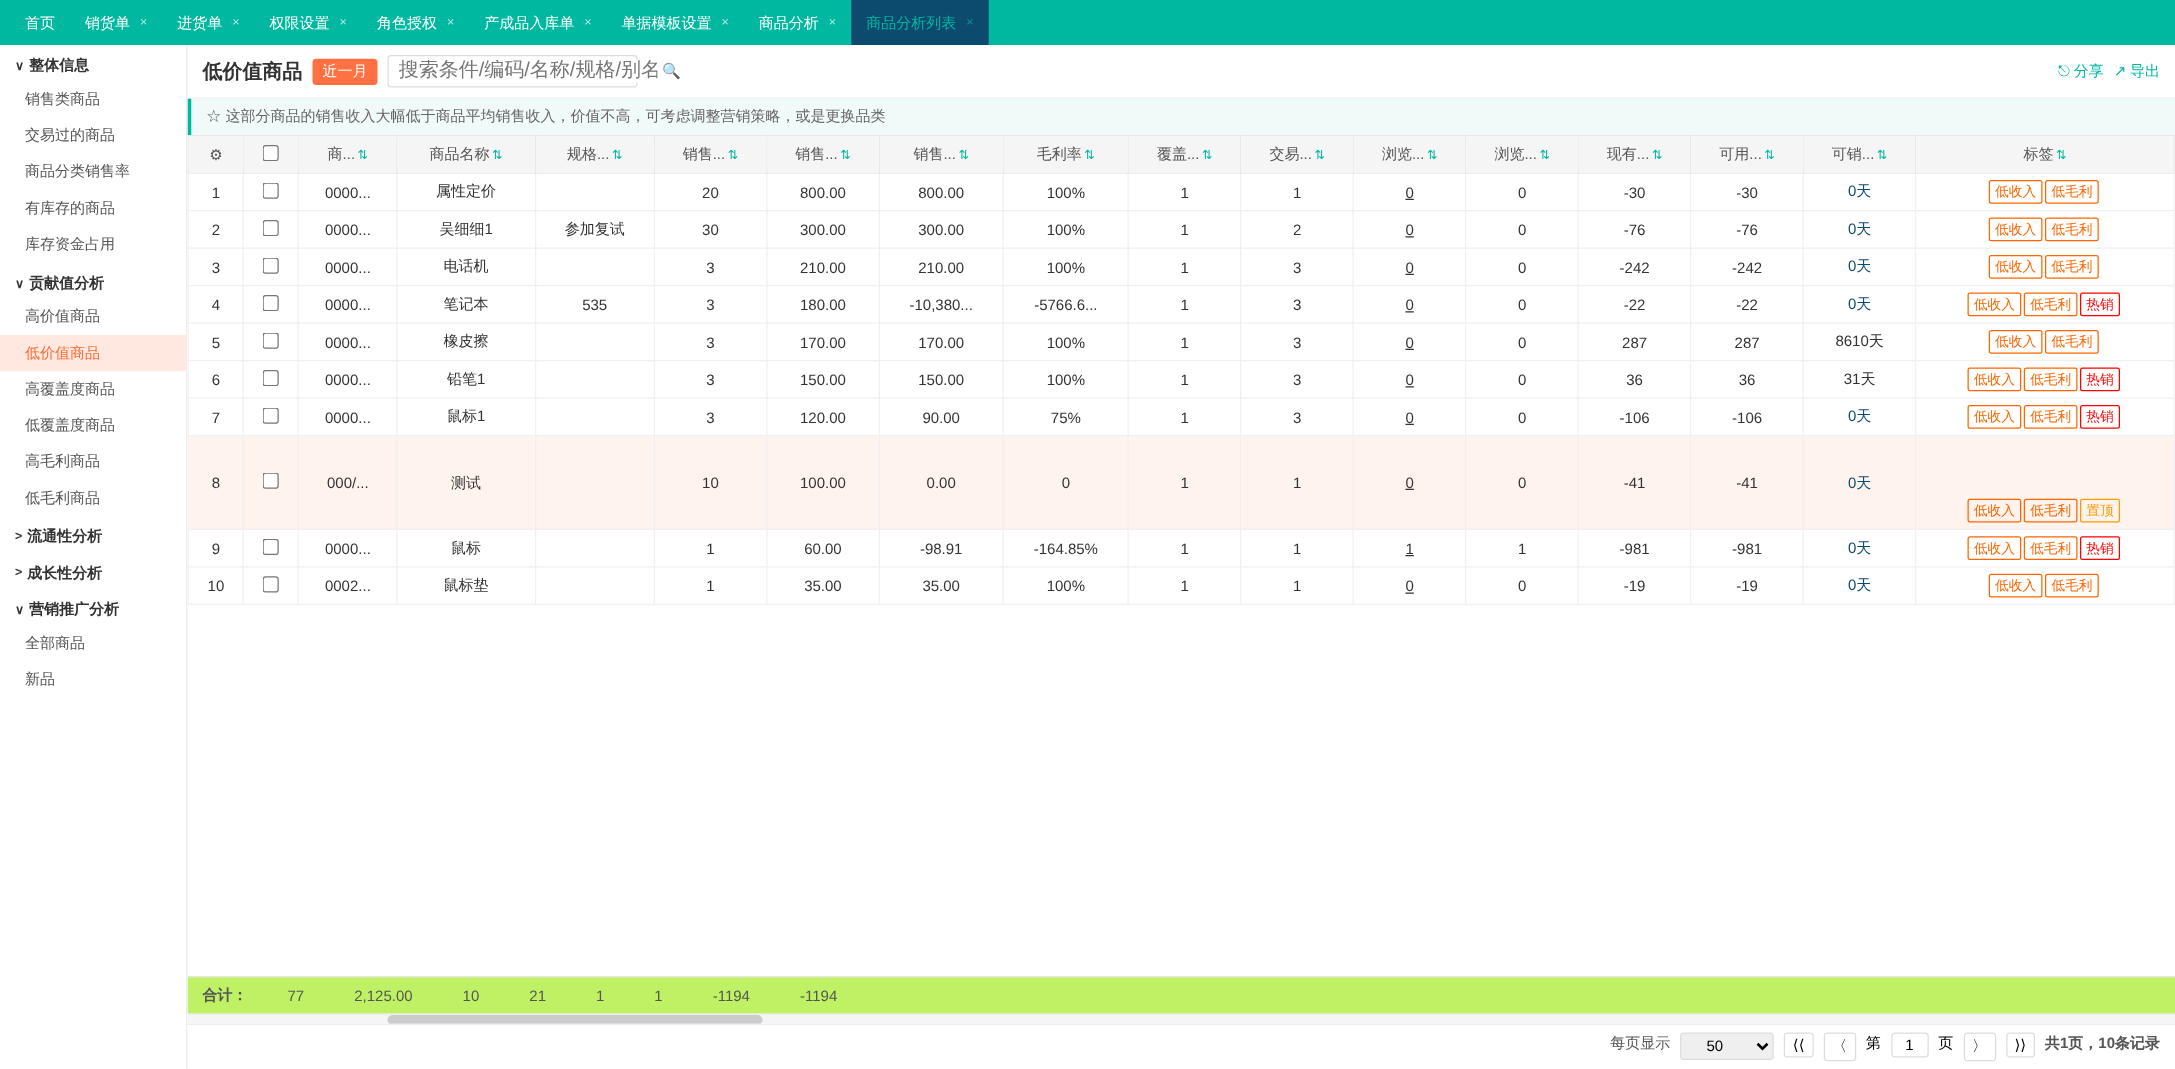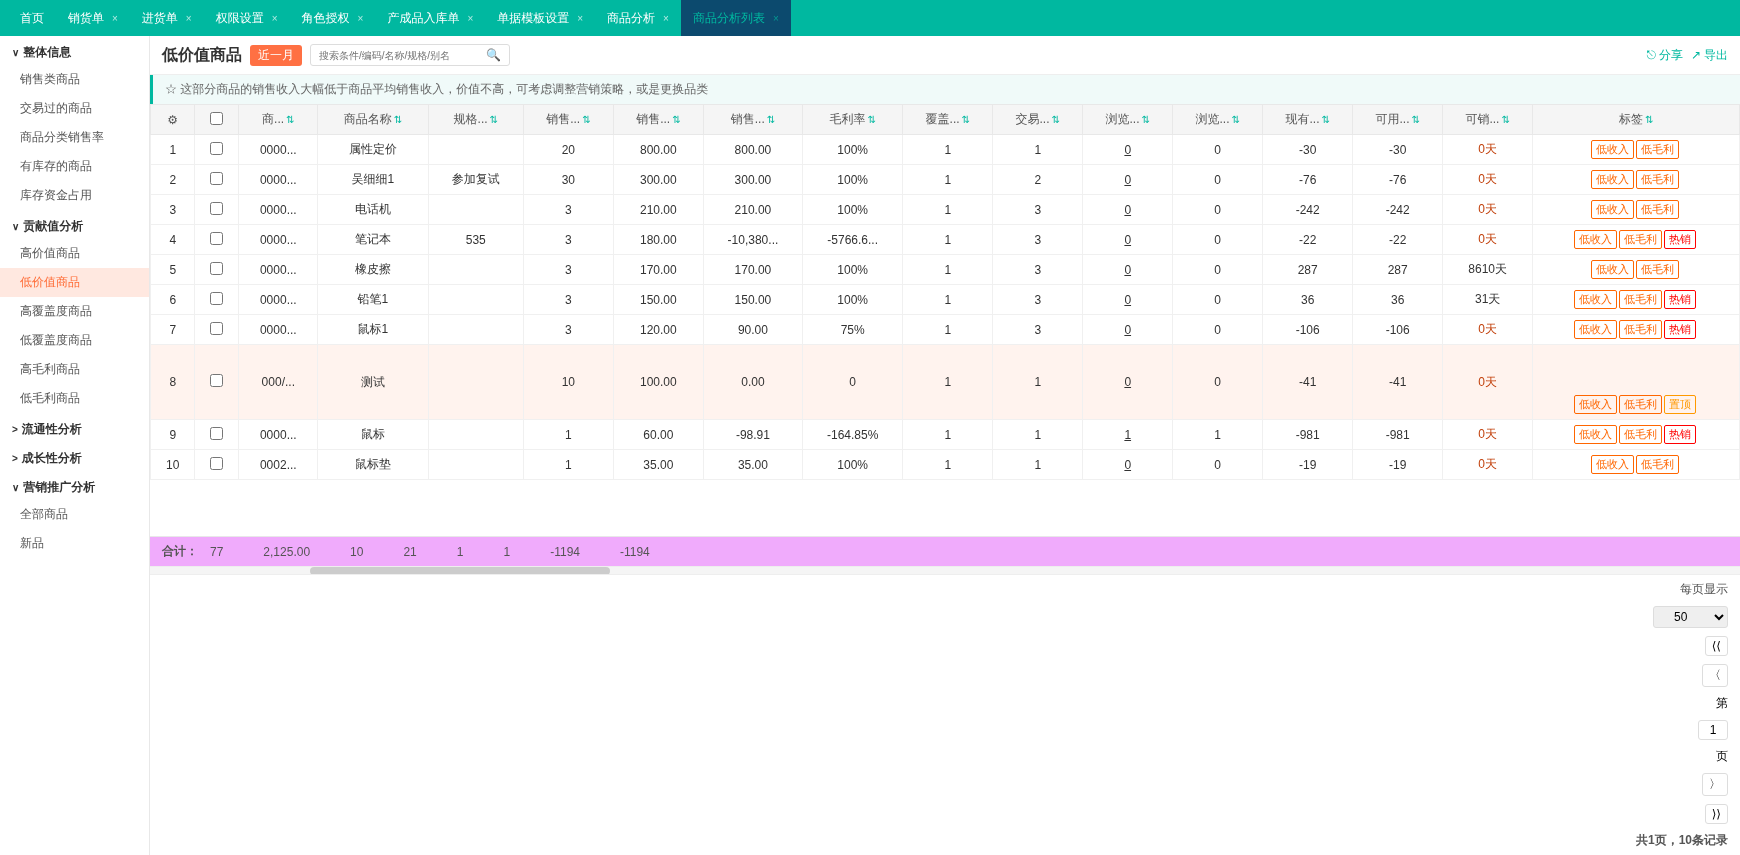--- a/index.html
+++ b/index.html
@@ -98,21 +98,21 @@
       padding: 3px 8px;
       width: 200px;
       color: #999;
       display: flex;
       align-items: center;
       gap: 4px;
     }
     .search-box input {
       border: none;
       outline: none;
-      font-size: 10px;
+      font-size: 16px;
       color: #999;
       flex: 1;
     }
     .header-right {
       margin-left: auto;
       display: flex;
       gap: 8px;
     }
     .header-btn {
       color: #00b8a0;
@@ -169,55 +169,54 @@
     tbody tr.highlighted { background: #fff3ee; }
     .tag {
       display: inline-block;
       border-radius: 2px;
       padding: 1px 4px;
       font-size: 11px;
       margin-right: 2px;
     }
     .tag-orange { color: #ff6600; border: 1px solid #ff6600; }
     .tag-yellow { color: #ff9900; border: 1px solid #ff9900; margin-top: 45px; }
-    .text-orange { color: #c2410c; }
+    .text-orange { color: #0c4a6e; }
     .underline { text-decoration: underline; cursor: pointer; }
     .tag-hot { color: #ff0000; border: 1px solid #ff0000; text-align: right; }
 
     
     .table-footer {
       border-top: 1px solid #e8e8e8;
       padding: 6px 12px;
-      background: #f0abfc;
+      background: #bef264;
       display: flex;
       align-items: center;
       font-size: 12px;
       color: #555;
-      gap: 12px;
+      gap: 32px;
       flex-shrink: 0;
       margin-top: 21px;
     }
     .footer-label { font-weight: bold; }
     .footer-vals {
       display: flex;
       gap: 40px;
       flex: 1;
     }
 
     
     .pagination-bar {
       display: flex;
-      align-items: flex-end;
+      align-items: flex-start;
       justify-content: flex-end;
       padding: 6px 12px;
       border-top: 1px solid #eee;
       gap: 8px;
       background: #fff;
       flex-shrink: 0;
-      flex-direction: column;
     }
     .pagination-bar .page-size-label { color: #555; }
     .page-size-select {
       border: 1px solid #ddd;
       padding: 2px 16px;
       border-radius: 3px;
       font-size: 12px;
     }
     .page-btn {
       border: 1px solid #ddd;

